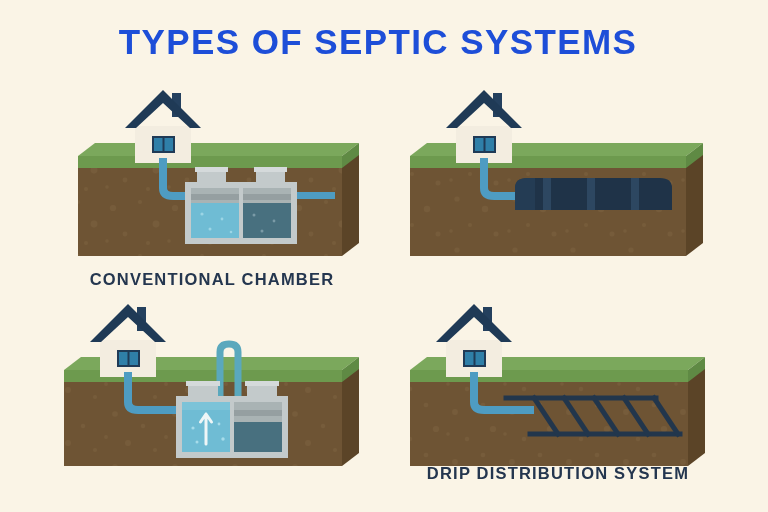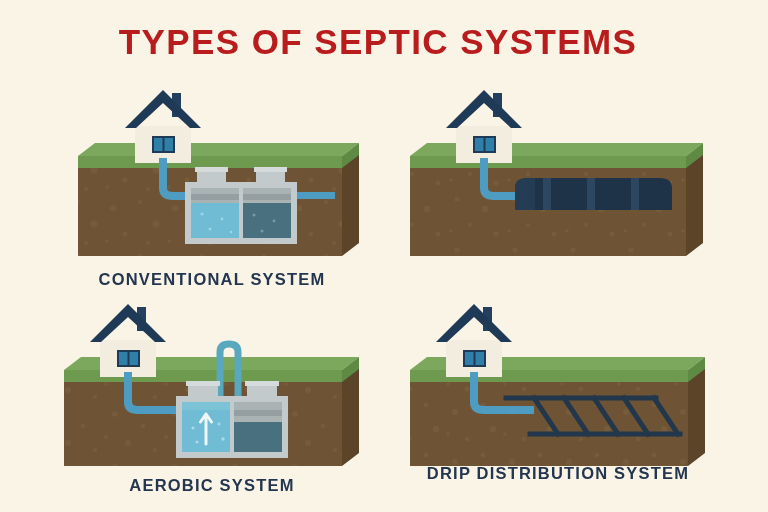--- a/index.html
+++ b/index.html
@@ -21,21 +21,21 @@
   }
   #poster-title {
     position: absolute;
     left: 0;
     top: 22px;
     width: 756px;
     text-align: center;
     font-size: 35px;
     font-weight: bold;
     letter-spacing: 1.4px;
-    color: #b91c1c;
+    color: #1d4ed8;
     font-family: "Liberation Sans", sans-serif;
   }
   .panel {
     position: absolute;
     width: 340px;
     height: 205px;
   }
   .panel-caption {
     position: absolute;
     left: 0;
@@ -117,21 +117,21 @@
 
           <rect x="201" y="100" width="48" height="50" fill="#a9b3b4"></rect>
           <rect x="201" y="106" width="48" height="6" fill="#959fa1"></rect>
           <rect x="201" y="115" width="48" height="35" fill="#48707f"></rect>
           <circle cx="212" cy="127" r="1.5" fill="#7a9aa6"></circle>
           <circle cx="232" cy="133" r="1.4" fill="#7a9aa6"></circle>
           <circle cx="220" cy="143" r="1.5" fill="#7a9aa6"></circle>
         </g>
       </svg>
     </div>
-    <div class="panel-caption" style="top:182px;">CONVENTIONAL SYSTEM</div>
+    <div class="panel-caption" style="top:182px;">CONVENTIONAL CHAMBER</div>
   </div>
 
   <div class="panel" style="left:388px; top:88px;">
     <div class="scene">
       <svg width="340" height="185" viewBox="0 0 340 185">
         <defs>
           <pattern id="specks2" width="58" height="51" patternUnits="userSpaceOnUse">
             <circle cx="11" cy="9" r="2.6" fill="#7d6240"></circle>
             <circle cx="39" cy="19" r="3.2" fill="#7d6240"></circle>
             <circle cx="24" cy="35" r="2.0" fill="#7d6240"></circle>
@@ -221,21 +221,20 @@
           <circle cx="177" cy="126" r="1.4" fill="#a7dcea"></circle>
           <circle cx="155" cy="144" r="1.5" fill="#a7dcea"></circle>
           <circle cx="181" cy="141" r="1.7" fill="#a7dcea"></circle>
 
           <rect x="192" y="104" width="48" height="50" fill="#a9b3b4"></rect>
           <rect x="192" y="112" width="48" height="6" fill="#959fa1"></rect>
           <rect x="192" y="124" width="48" height="30" fill="#48707f"></rect>
         </g>
       </svg>
     </div>
-    <div class="panel-caption" style="top:178px;">AEROBIC SYSTEM</div>
   </div>
 
   <div class="panel" style="left:388px; top:298px;">
     <div class="scene">
       <svg width="340" height="185" viewBox="0 0 340 185">
         <defs>
           <pattern id="specks4" width="57" height="50" patternUnits="userSpaceOnUse">
             <circle cx="10" cy="14" r="2.9" fill="#7d6240"></circle>
             <circle cx="38" cy="7" r="2.3" fill="#7d6240"></circle>
             <circle cx="48" cy="31" r="3.1" fill="#7d6240"></circle>

